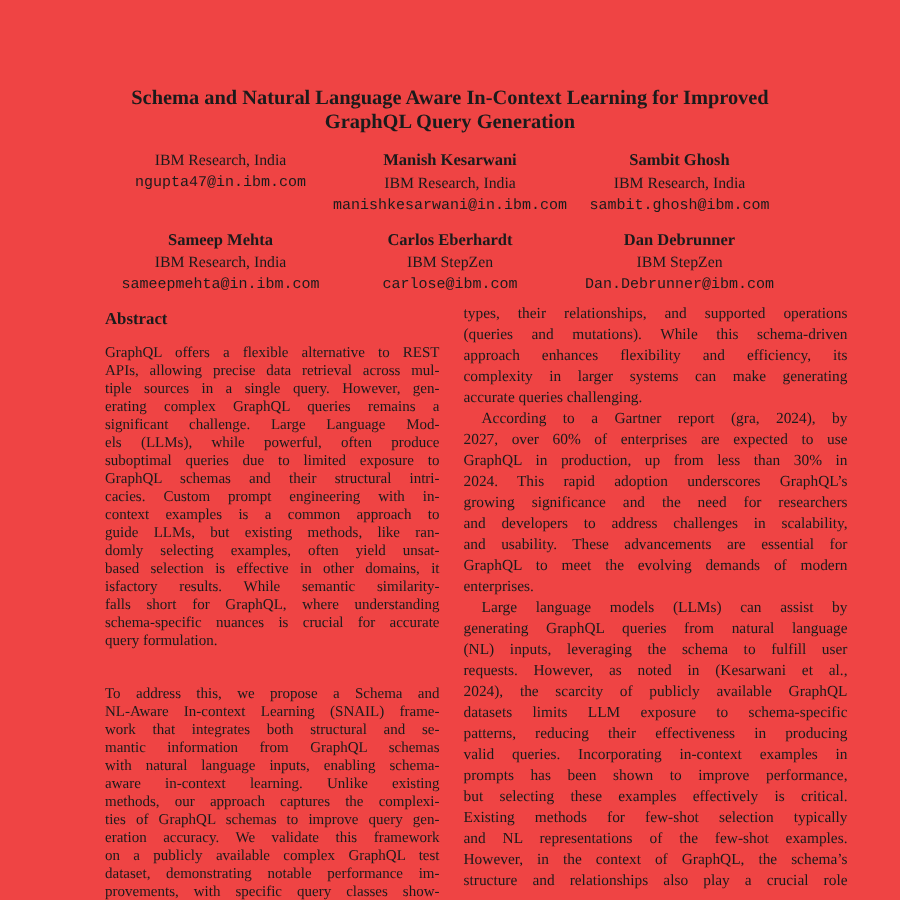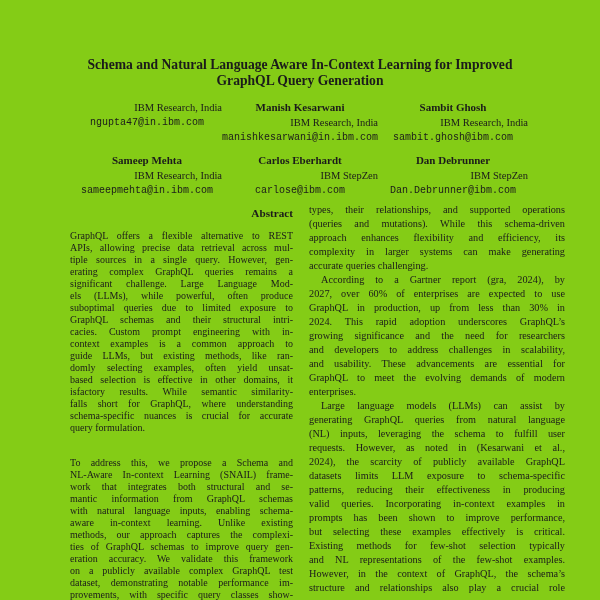--- a/index.html
+++ b/index.html
@@ -1,47 +1,47 @@
 <!DOCTYPE html>
 <html><head>
 <meta charset="utf-8">
 <style>
   html,body { margin:0; padding:0; }
   .page {
     position:relative;
     width:600px; height:600px;
-    background:#84cc16;
+    background:#ef4444;
     color:#1b1b1b;
     font-family:"Liberation Serif","DejaVu Serif",serif;
     overflow:hidden;
   }
   .title {
     position:absolute; top:57px; left:0; width:600px;
     text-align:center;
     font-size:13.6px; font-weight:bold; line-height:15.5px;
     margin:0;
   }
   .authors {
     position:absolute; top:100px; left:72px; width:456px;
     display:grid; grid-template-columns:repeat(3,1fr);
     row-gap:8px;
   }
   .author { text-align:center; }
   .author-name   { font-size:11px;  font-weight:bold; line-height:15px; }
-  .author-affil  { font-size:10.5px; line-height:15px;text-align:right; }
+  .author-affil  { font-size:10.5px; line-height:15px; }
   .author-email  {
     font-size:10px; line-height:15px;
     font-family:"Liberation Mono","DejaVu Sans Mono",monospace;
     white-space:nowrap;
   }
   .col-left {
     position:absolute; top:207px; left:70px; width:223px;
   }
   .abstract-heading {
-    text-align:right; font-weight:bold; font-size:11.2px;
+    text-align:left; font-weight:bold; font-size:11.2px;
     line-height:13px; margin-bottom:10px;
   }
   .col-right {
     position:absolute; top:203px; left:309px; width:256px;
   }
   .aln { font-size:10px;  line-height:12px; text-align:justify; text-align-last:left; }
   .bln { font-size:10.25px; line-height:14px; text-align:justify; text-align-last:left; }
   .jl  { text-align-last:justify; }
   .ind { text-indent:12px; }
   .gap { margin-top:23px; }

